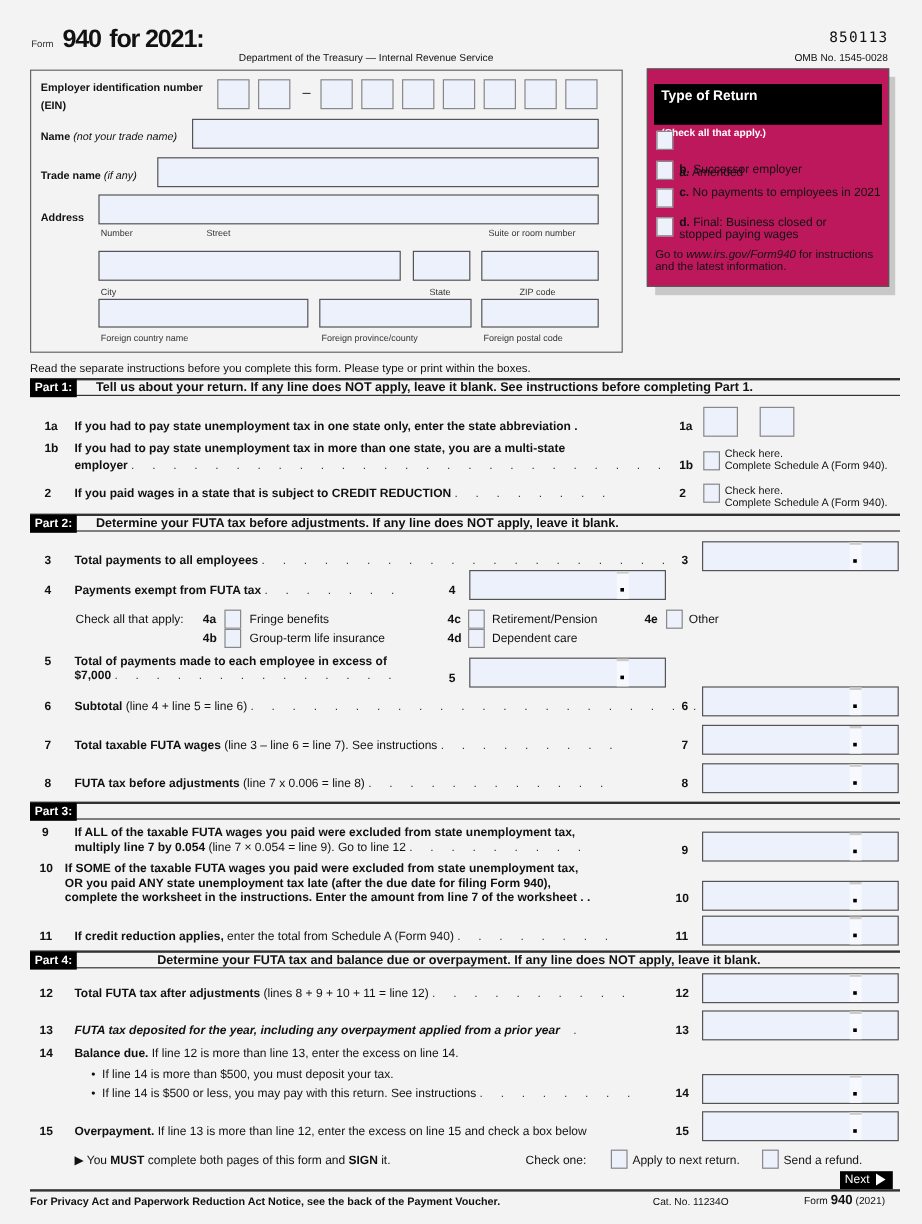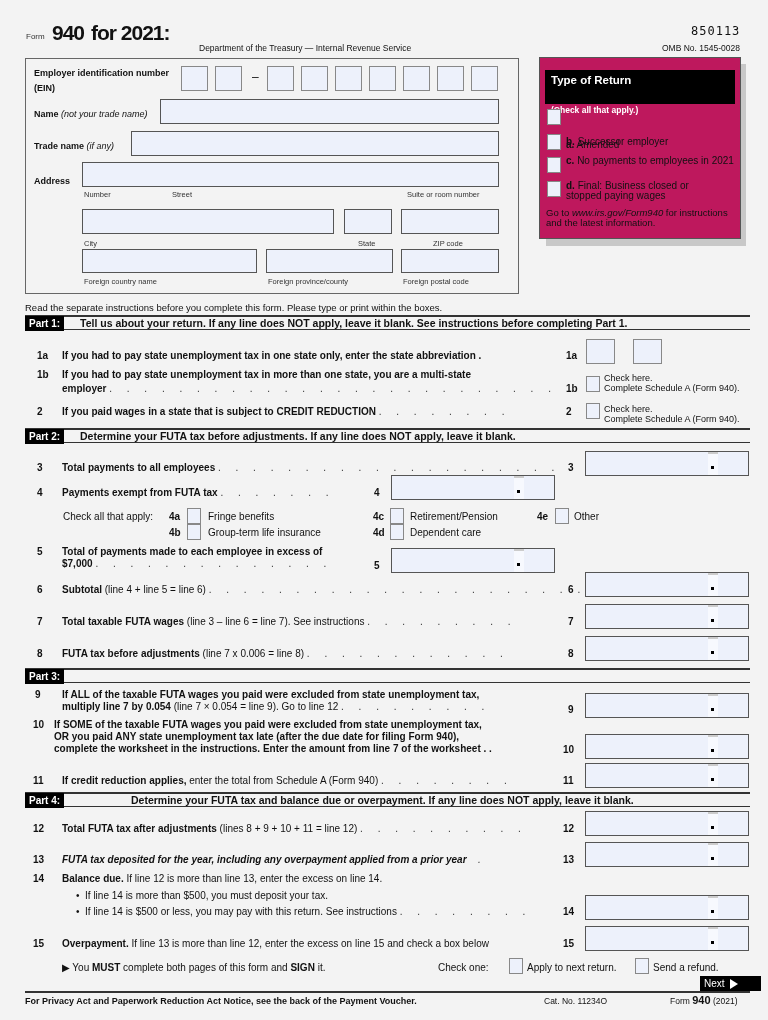--- a/index.html
+++ b/index.html
@@ -260,21 +260,21 @@
     <span class="dot"></span>
   </div>
 
 <span class="ln" style="left:62px;top:962px;"><span>▶</span> <span>You </span><b>MUST</b><span> complete both pages of this form and </span><b>SIGN</b><span> it.</span></span>
 <span class="ln" style="left:438px;top:962px;">Check one:</span>
 <div class="cb" style="left:509px;top:958px;"></div>
 <span class="ln" style="left:527px;top:962px;">Apply to next return.</span>
 <div class="cb" style="left:635px;top:958px;"></div>
 <span class="ln" style="left:653px;top:962px;">Send a refund.</span>
 
-<div class="abs" style="left:700px;top:976px;width:61px;height:15px;background:#000;color:#fff;font-size:10px;line-height:15px;padding-left:4px;">
+<div class="abs" style="left:700px;top:976px;width:44px;height:15px;background:#000;color:#fff;font-size:10px;line-height:15px;padding-left:4px;">
   <span>Next</span>
   <span style="display:inline-block;width:0;height:0;border-top:5px solid transparent;border-bottom:5px solid transparent;border-left:8px solid #fff;vertical-align:middle;margin-left:3px;"></span>
 </div>
 
 <div class="abs" style="left:25px;top:991px;width:725px;height:2px;background:#333;"></div>
 
 <span class="abs b" style="left:25px;top:996px;font-size:9px;">For Privacy Act and Paperwork Reduction Act Notice, see the back of the Payment Voucher.</span>
 <span class="abs" style="left:544px;top:996px;font-size:8.5px;">Cat. No. 11234O</span>
 <span class="abs" style="left:670px;top:994px;font-size:8.5px;text-align:center;"><span>Form</span> <b style="font-size:11px;">940</b> <span>(2021)</span></span>
 

